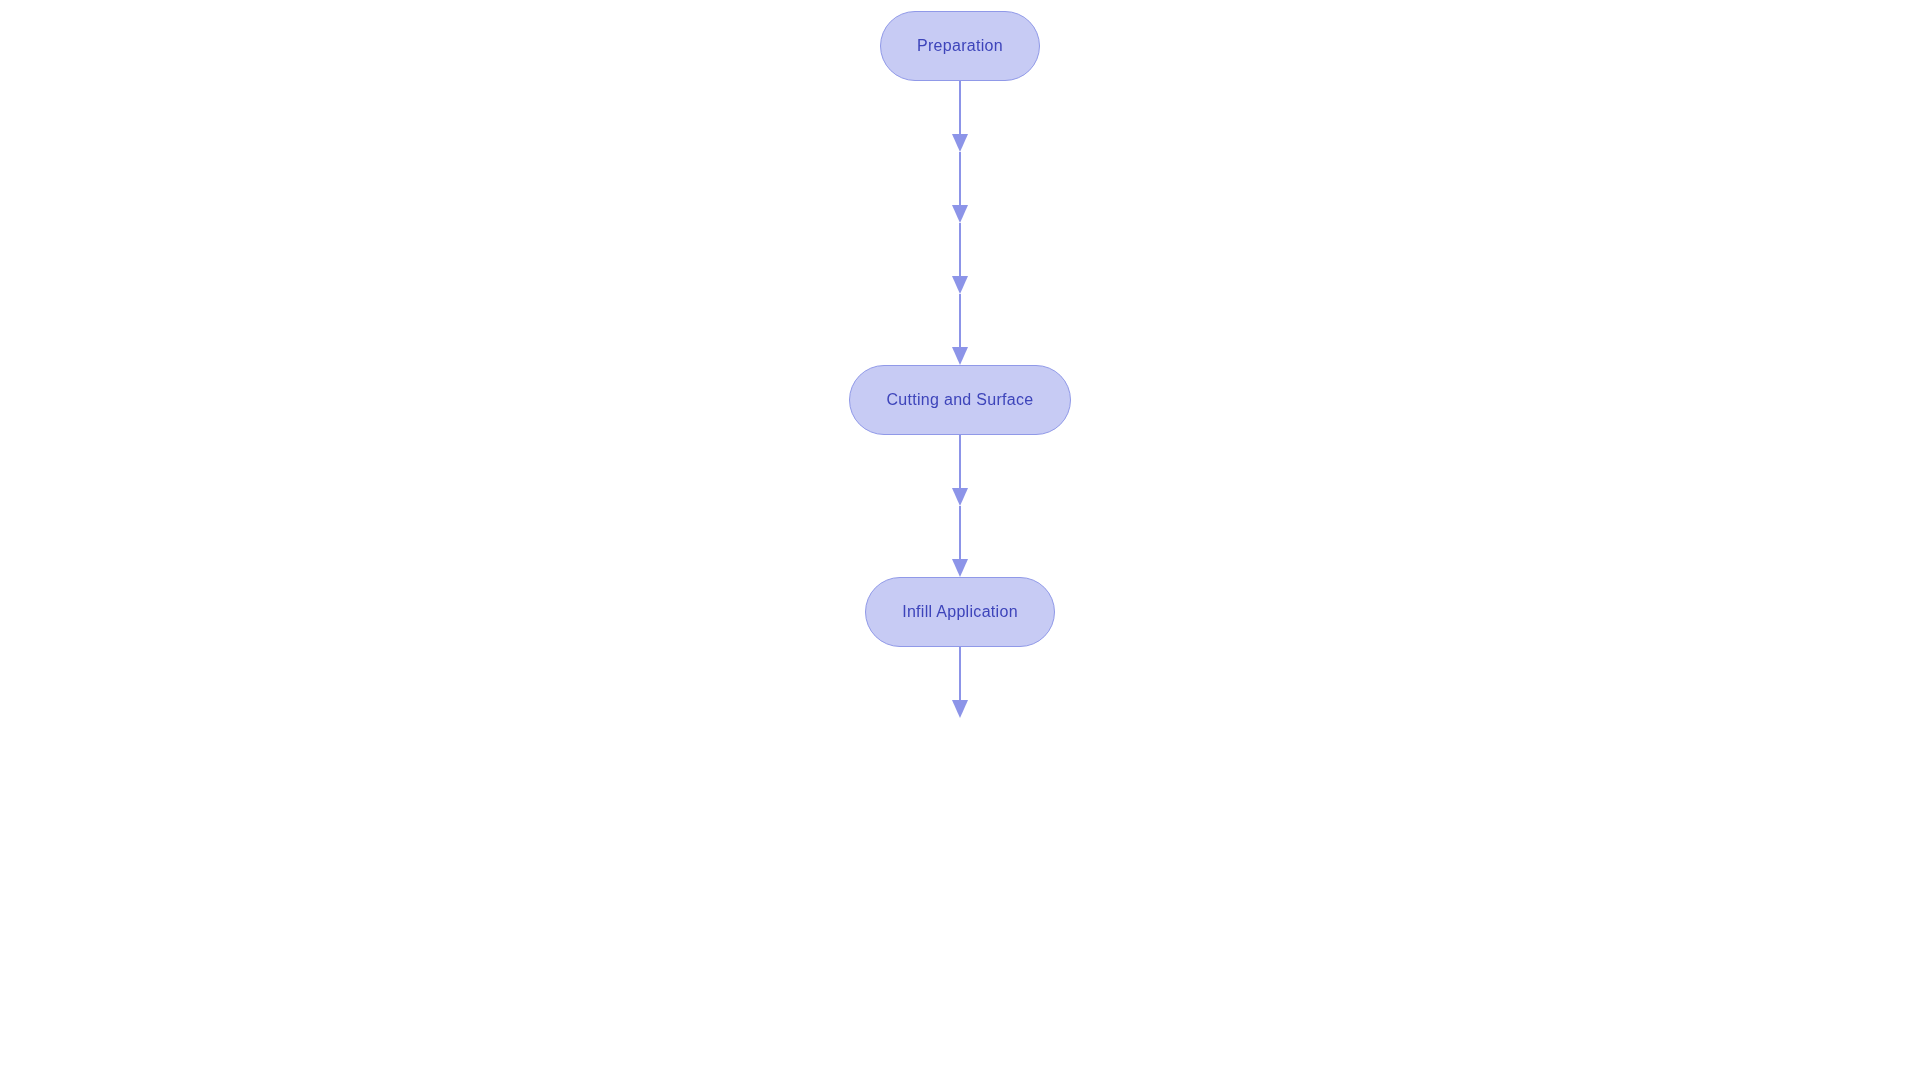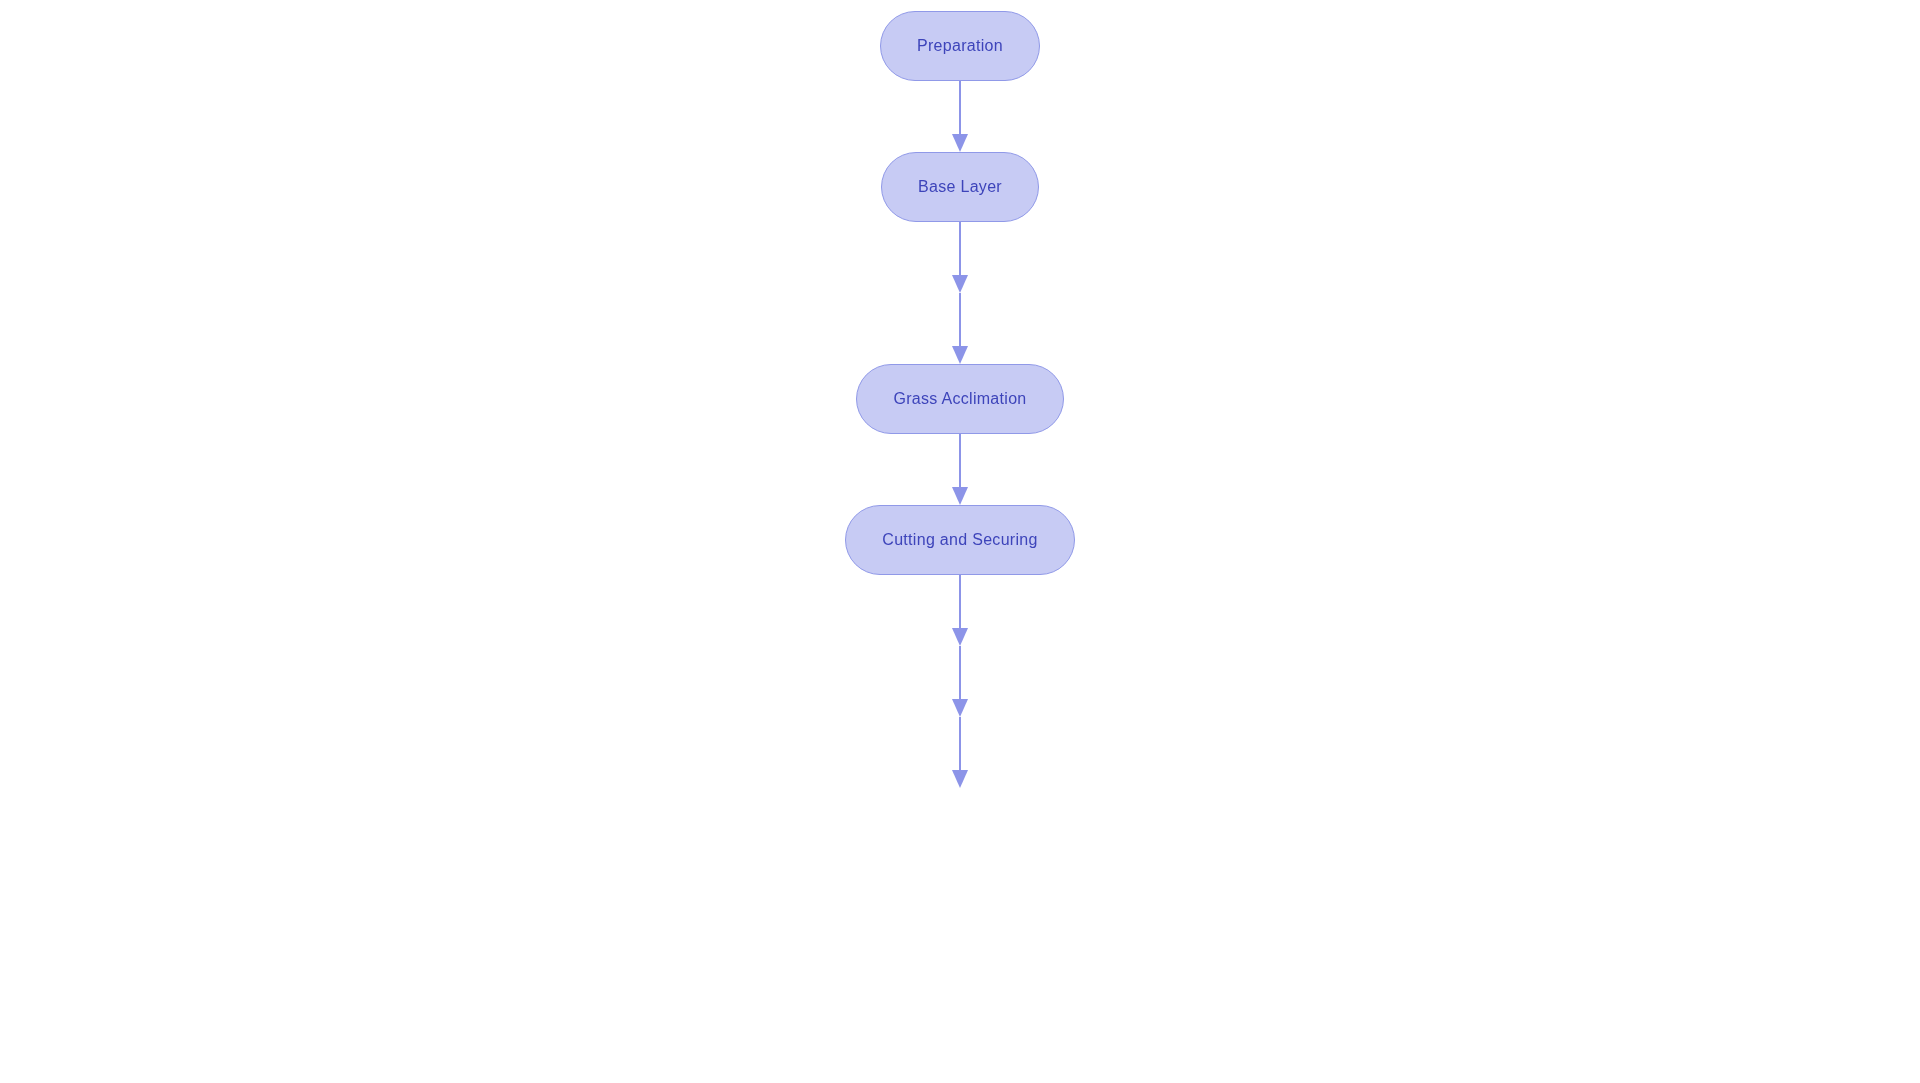--- a/index.html
+++ b/index.html
@@ -75,47 +75,44 @@
 
 <div class="canvas">
   <div class="flow" id="flow">
       <div class="node">
         <span class="node-label">Preparation</span>
       </div>
       <div class="arrow">
         <div class="arrow-line"></div>
         <div class="arrow-head"></div>
       </div>
-      <div class="node">
-        <span class="node-label">Base Layer</span>
-      </div>
-      <div class="arrow">
-        <div class="arrow-line"></div>
-        <div class="arrow-head"></div>
-      </div>
-      <div class="arrow">
-        <div class="arrow-line"></div>
-        <div class="arrow-head"></div>
-      </div>
-      <div class="node">
-        <span class="node-label">Grass Acclimation</span>
-      </div>
-      <div class="arrow">
-        <div class="arrow-line"></div>
-        <div class="arrow-head"></div>
-      </div>
-      <div class="node">
-        <span class="node-label">Cutting and Securing</span>
-      </div>
       <div class="arrow">
         <div class="arrow-line"></div>
         <div class="arrow-head"></div>
       </div>
       <div class="arrow">
         <div class="arrow-line"></div>
         <div class="arrow-head"></div>
       </div>
       <div class="arrow">
         <div class="arrow-line"></div>
         <div class="arrow-head"></div>
       </div>
+      <div class="node">
+        <span class="node-label">Cutting and Surface</span>
+      </div>
+      <div class="arrow">
+        <div class="arrow-line"></div>
+        <div class="arrow-head"></div>
+      </div>
+      <div class="arrow">
+        <div class="arrow-line"></div>
+        <div class="arrow-head"></div>
+      </div>
+      <div class="node">
+        <span class="node-label">Infill Application</span>
+      </div>
+      <div class="arrow">
+        <div class="arrow-line"></div>
+        <div class="arrow-head"></div>
+      </div>
     </div>
 </div>
 
 </body></html>

